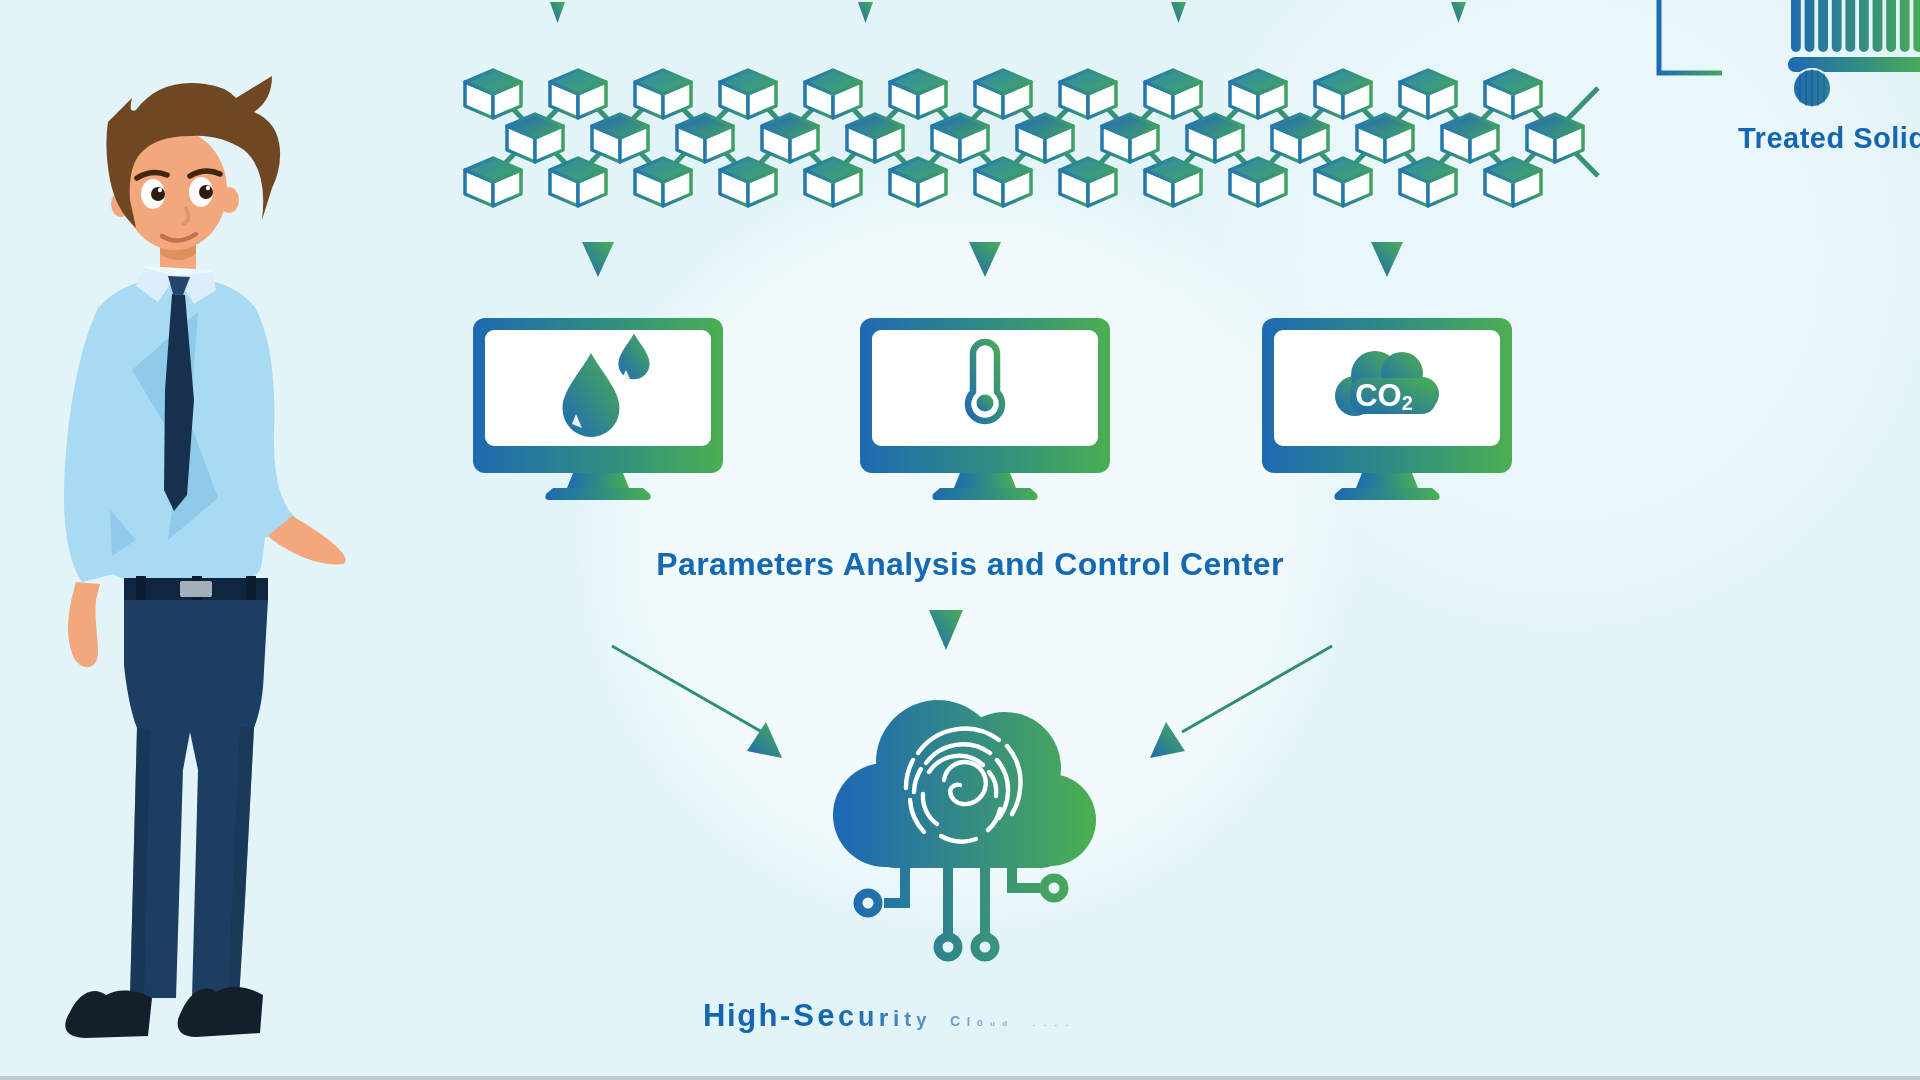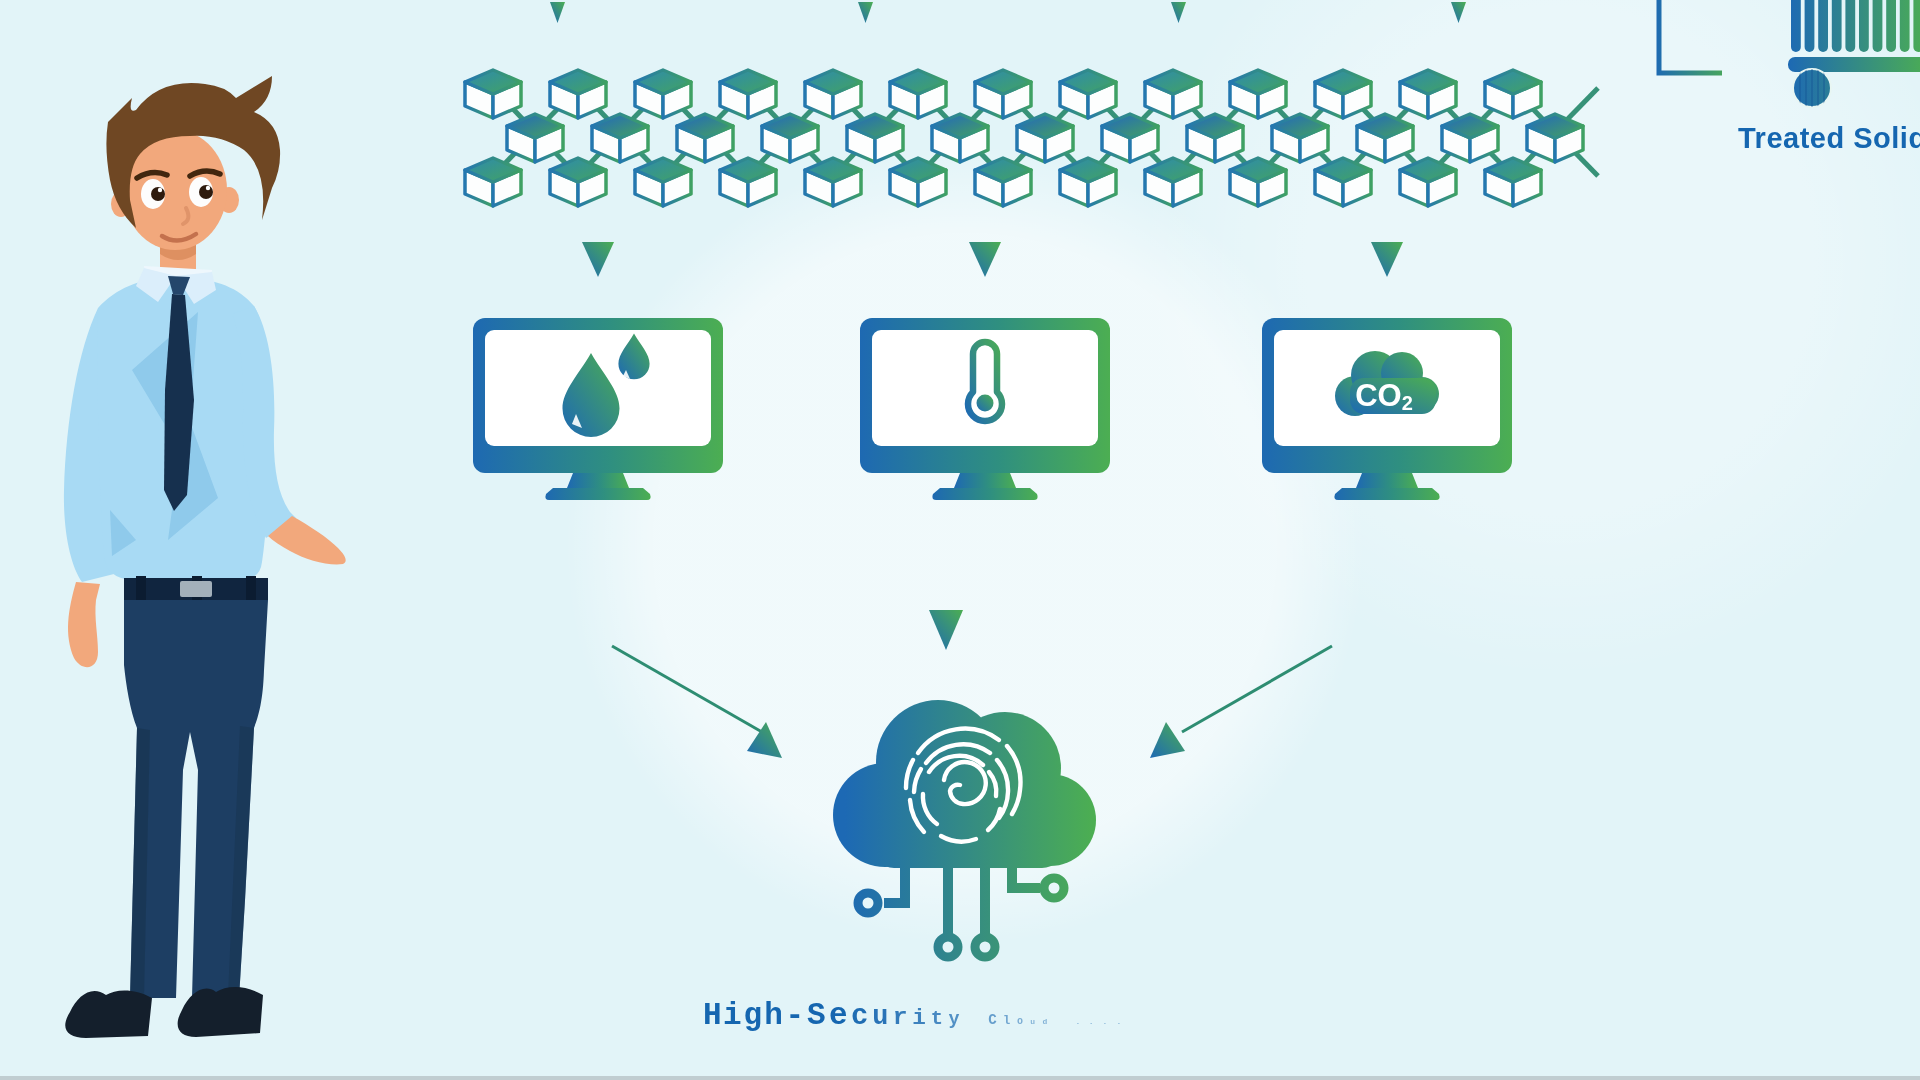--- a/index.html
+++ b/index.html
@@ -17,21 +17,21 @@
     position:absolute;left:460px;top:546px;width:1020px;
     text-align:center;font-size:32px;font-weight:700;color:#1568b2;
     letter-spacing:.4px;
   }
   .treated{
     position:absolute;left:1738px;top:122px;white-space:nowrap;
     font-size:29px;font-weight:700;color:#1566b0;letter-spacing:.5px;
   }
   .caption{
     position:absolute;left:703px;top:998px;width:760px;height:44px;
-    color:#1566b0;font-weight:700;white-space:nowrap;font-family:Liberation Mono, monospace;
+    color:#1566b0;font-weight:700;white-space:nowrap;
   }
   .caption span{display:inline-block;vertical-align:baseline;}
   .bottom-edge{
     position:absolute;left:0;bottom:0;width:1920px;height:4px;
     background:#aeb9bc;opacity:.65;
   }
 </style>
 </head>
 <body>
 
@@ -507,17 +507,18 @@
     <ellipse cx="161" cy="122" rx="12" ry="15" fill="#fdfdfd"></ellipse>
     <circle cx="118" cy="124" r="7" fill="#2f1b0e"></circle>
     <circle cx="166" cy="122" r="7" fill="#2f1b0e"></circle>
     <circle cx="120" cy="120" r="2.2" fill="#ffffff"></circle>
     <circle cx="168" cy="118" r="2.2" fill="#ffffff"></circle>
     <path d="M146 138 Q152 150 143 154" stroke="#e0946a" stroke-width="4" fill="none" stroke-linecap="round"></path>
     <path d="M122 166 Q138 176 156 164" stroke="#c4714d" stroke-width="4.5" fill="none" stroke-linecap="round"></path>
   </g>
 </svg>
 
+<div class="title">Parameters Analysis and Control Center</div>
 <div class="treated">Treated Solid</div>
 <div class="caption" id="caption"><span style="font-size: 31px; opacity: 1; margin-right: 1.5px;">H</span><span style="font-size: 31px; opacity: 1; margin-right: 1.85px;">i</span><span style="font-size: 31px; opacity: 1; margin-right: 2.2px;">g</span><span style="font-size: 31px; opacity: 1; margin-right: 2.55px;">h</span><span style="font-size: 31px; opacity: 1; margin-right: 2.9px;">-</span><span style="font-size: 31px; opacity: 1; margin-right: 3.25px;">S</span><span style="font-size: 31px; opacity: 1; margin-right: 3.6px;">e</span><span style="font-size: 28.9px; opacity: 0.95; margin-right: 3.95px;">c</span><span style="font-size: 26.8px; opacity: 0.9; margin-right: 4.3px;">u</span><span style="font-size: 24.7px; opacity: 0.85; margin-right: 4.65px;">r</span><span style="font-size: 22.6px; opacity: 0.8; margin-right: 5px;">i</span><span style="font-size: 20.5px; opacity: 0.75; margin-right: 5.35px;">t</span><span style="font-size: 18.4px; opacity: 0.7; margin-right: 5.7px;">y</span><span style="font-size: 16.3px; opacity: 0.65; margin-right: 13.2px;">&nbsp;</span><span style="font-size: 14.2px; opacity: 0.6; margin-right: 6.4px;">C</span><span style="font-size: 12.1px; opacity: 0.55; margin-right: 6.75px;">l</span><span style="font-size: 10px; opacity: 0.5; margin-right: 7.1px;">o</span><span style="font-size: 8px; opacity: 0.45; margin-right: 7.45px;">u</span><span style="font-size: 8px; opacity: 0.45; margin-right: 7.8px;">d</span><span style="font-size: 8px; opacity: 0.45; margin-right: 15.6px;">&nbsp;</span><span style="font-size: 8px; opacity: 0.45; margin-right: 8.5px;">.</span><span style="font-size: 8px; opacity: 0.45; margin-right: 8.85px;">.</span><span style="font-size: 8px; opacity: 0.45; margin-right: 9.2px;">.</span><span style="font-size: 8px; opacity: 0.45; margin-right: 9.55px;">.</span></div>
 <div class="bottom-edge"></div>
 
 </div>
 
 </body></html>

